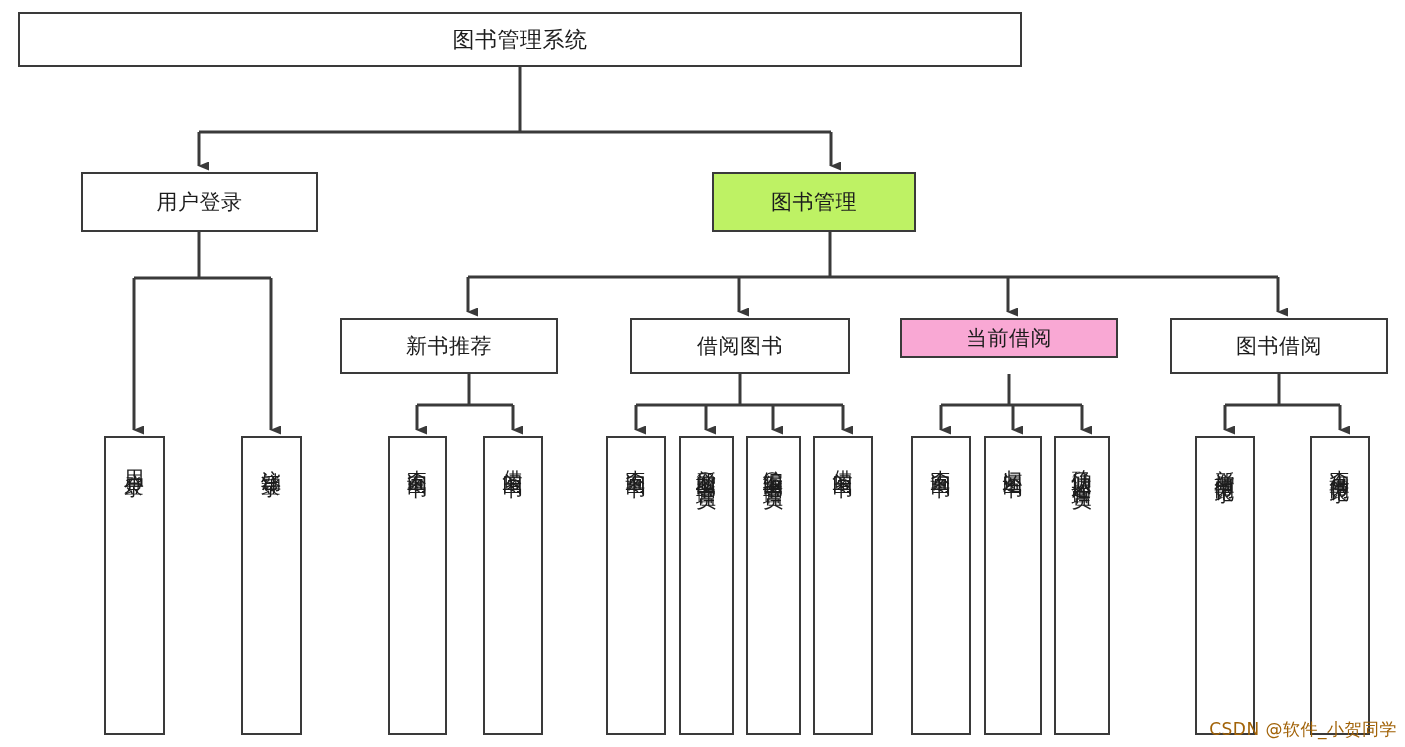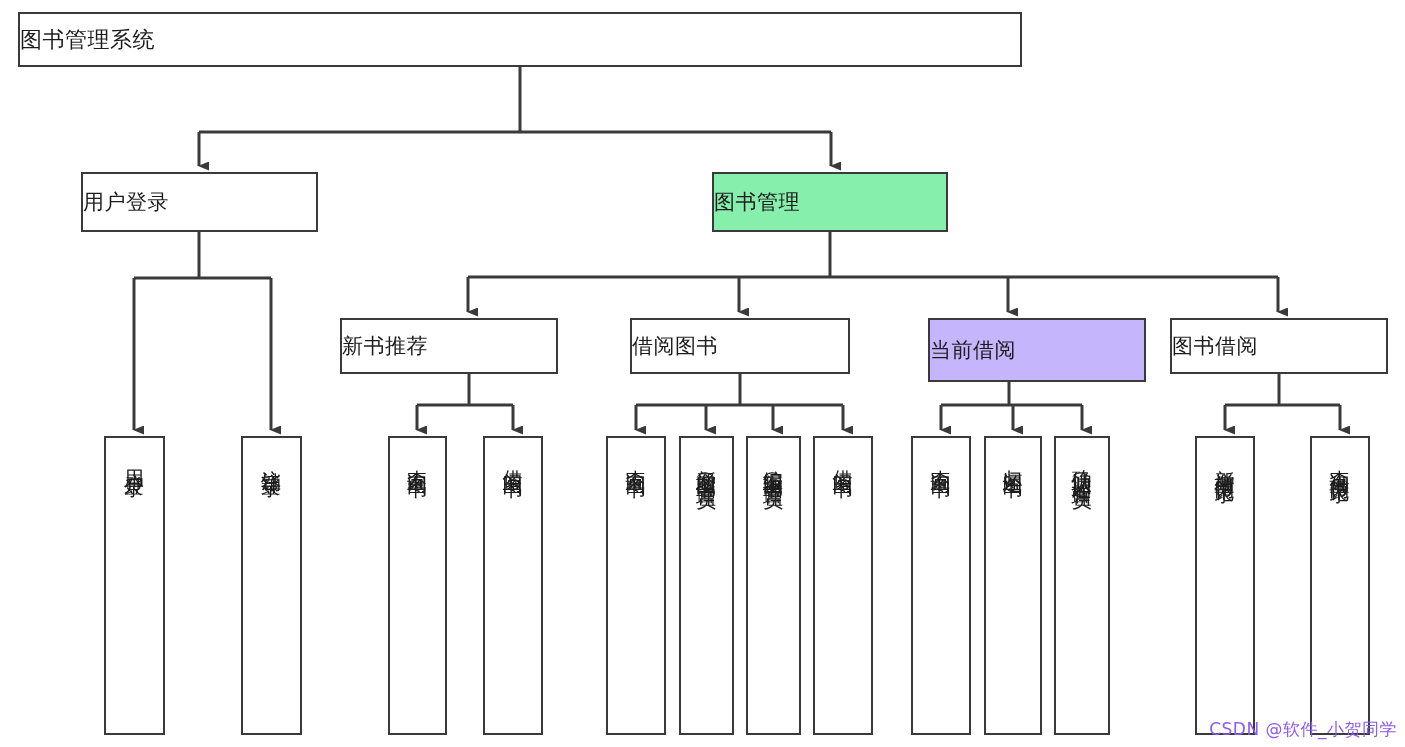--- a/index.html
+++ b/index.html
@@ -26,21 +26,21 @@
     height: 747px;
     pointer-events: none;
   }
   .node {
     position: absolute;
     box-sizing: border-box;
     border: 2.5px solid #3a3a3a;
     background: #ffffff;
     display: flex;
     align-items: center;
-    justify-content: flex-start;
+    justify-content: center;
     color: #1c1c1c;
   }
   .node-label {
     display: block;
     text-align: center;
     line-height: 1.18;
     white-space: nowrap;
   }
   
   .node.horiz .node-label {
@@ -130,31 +130,31 @@
     </g>
   </svg>
 
   <div class="node horiz root" style="left: 18px; top: 12px; width: 1004px; height: 55px; border-color: rgb(58, 58, 58); background: rgb(255, 255, 255); color: rgb(28, 28, 28);">
     <span class="node-label">图书管理系统</span>
   </div>
 
   <div class="node horiz" style="left: 81px; top: 172px; width: 237px; height: 60px; border-color: rgb(58, 58, 58); background: rgb(255, 255, 255); color: rgb(28, 28, 28);">
     <span class="node-label">用户登录</span>
   </div>
-  <div class="node horiz" style="left: 712px; top: 172px; width: 236px; height: 60px; border-color: rgb(58, 58, 58); background: #86efac; color: rgb(28, 28, 28);">
+  <div class="node horiz" style="left: 712px; top: 172px; width: 204px; height: 60px; border-color: rgb(58, 58, 58); background: #bef264; color: rgb(28, 28, 28);">
     <span class="node-label">图书管理</span>
   </div>
 
   <div class="node horiz" style="left: 340px; top: 318px; width: 218px; height: 56px; border-color: rgb(58, 58, 58); background: rgb(255, 255, 255); color: rgb(28, 28, 28);">
     <span class="node-label">新书推荐</span>
   </div>
   <div class="node horiz" style="left: 630px; top: 318px; width: 220px; height: 56px; border-color: rgb(58, 58, 58); background: rgb(255, 255, 255); color: rgb(28, 28, 28);">
     <span class="node-label">借阅图书</span>
   </div>
-  <div class="node horiz" style="left: 900px; top: 318px; width: 218px; height: 64px; border-color: rgb(58, 58, 58); background: #c4b5fd; color: rgb(28, 28, 28); margin-left: 28px;">
+  <div class="node horiz" style="left: 900px; top: 318px; width: 218px; height: 40px; border-color: rgb(58, 58, 58); background: #f9a8d4; color: rgb(28, 28, 28);">
     <span class="node-label">当前借阅</span>
   </div>
   <div class="node horiz" style="left: 1170px; top: 318px; width: 218px; height: 56px; border-color: rgb(58, 58, 58); background: rgb(255, 255, 255); color: rgb(28, 28, 28);">
     <span class="node-label">图书借阅</span>
   </div>
 
   <div class="node vert" style="left: 104px; top: 436px; width: 61px; height: 299px; border-color: rgb(58, 58, 58); background: rgb(255, 255, 255); color: rgb(28, 28, 28);">
     <span class="node-label">用户登录</span>
   </div>
   <div class="node vert" style="left: 241px; top: 436px; width: 61px; height: 299px; border-color: rgb(58, 58, 58); background: rgb(255, 255, 255); color: rgb(28, 28, 28);">
@@ -187,14 +187,14 @@
   <div class="node vert" style="left: 1054px; top: 436px; width: 56px; height: 299px; border-color: rgb(58, 58, 58); background: rgb(255, 255, 255); color: rgb(28, 28, 28);">
     <span class="node-label">确认归还（管理员）</span>
   </div>
   <div class="node vert" style="left: 1195px; top: 436px; width: 60px; height: 299px; border-color: rgb(58, 58, 58); background: rgb(255, 255, 255); color: rgb(28, 28, 28);">
     <span class="node-label">新增借阅记录</span>
   </div>
   <div class="node vert" style="left: 1310px; top: 436px; width: 60px; height: 299px; border-color: rgb(58, 58, 58); background: rgb(255, 255, 255); color: rgb(28, 28, 28);">
     <span class="node-label">查询借阅记录</span>
   </div>
 
-  <div id="watermark" style="color: #8b5cf6; margin-left: 36px;">CSDN @软件_小贺同学</div>
+  <div id="watermark" style="color: #a16207; margin-left: 36px;">CSDN @软件_小贺同学</div>
 </div>
 
 </body></html>

